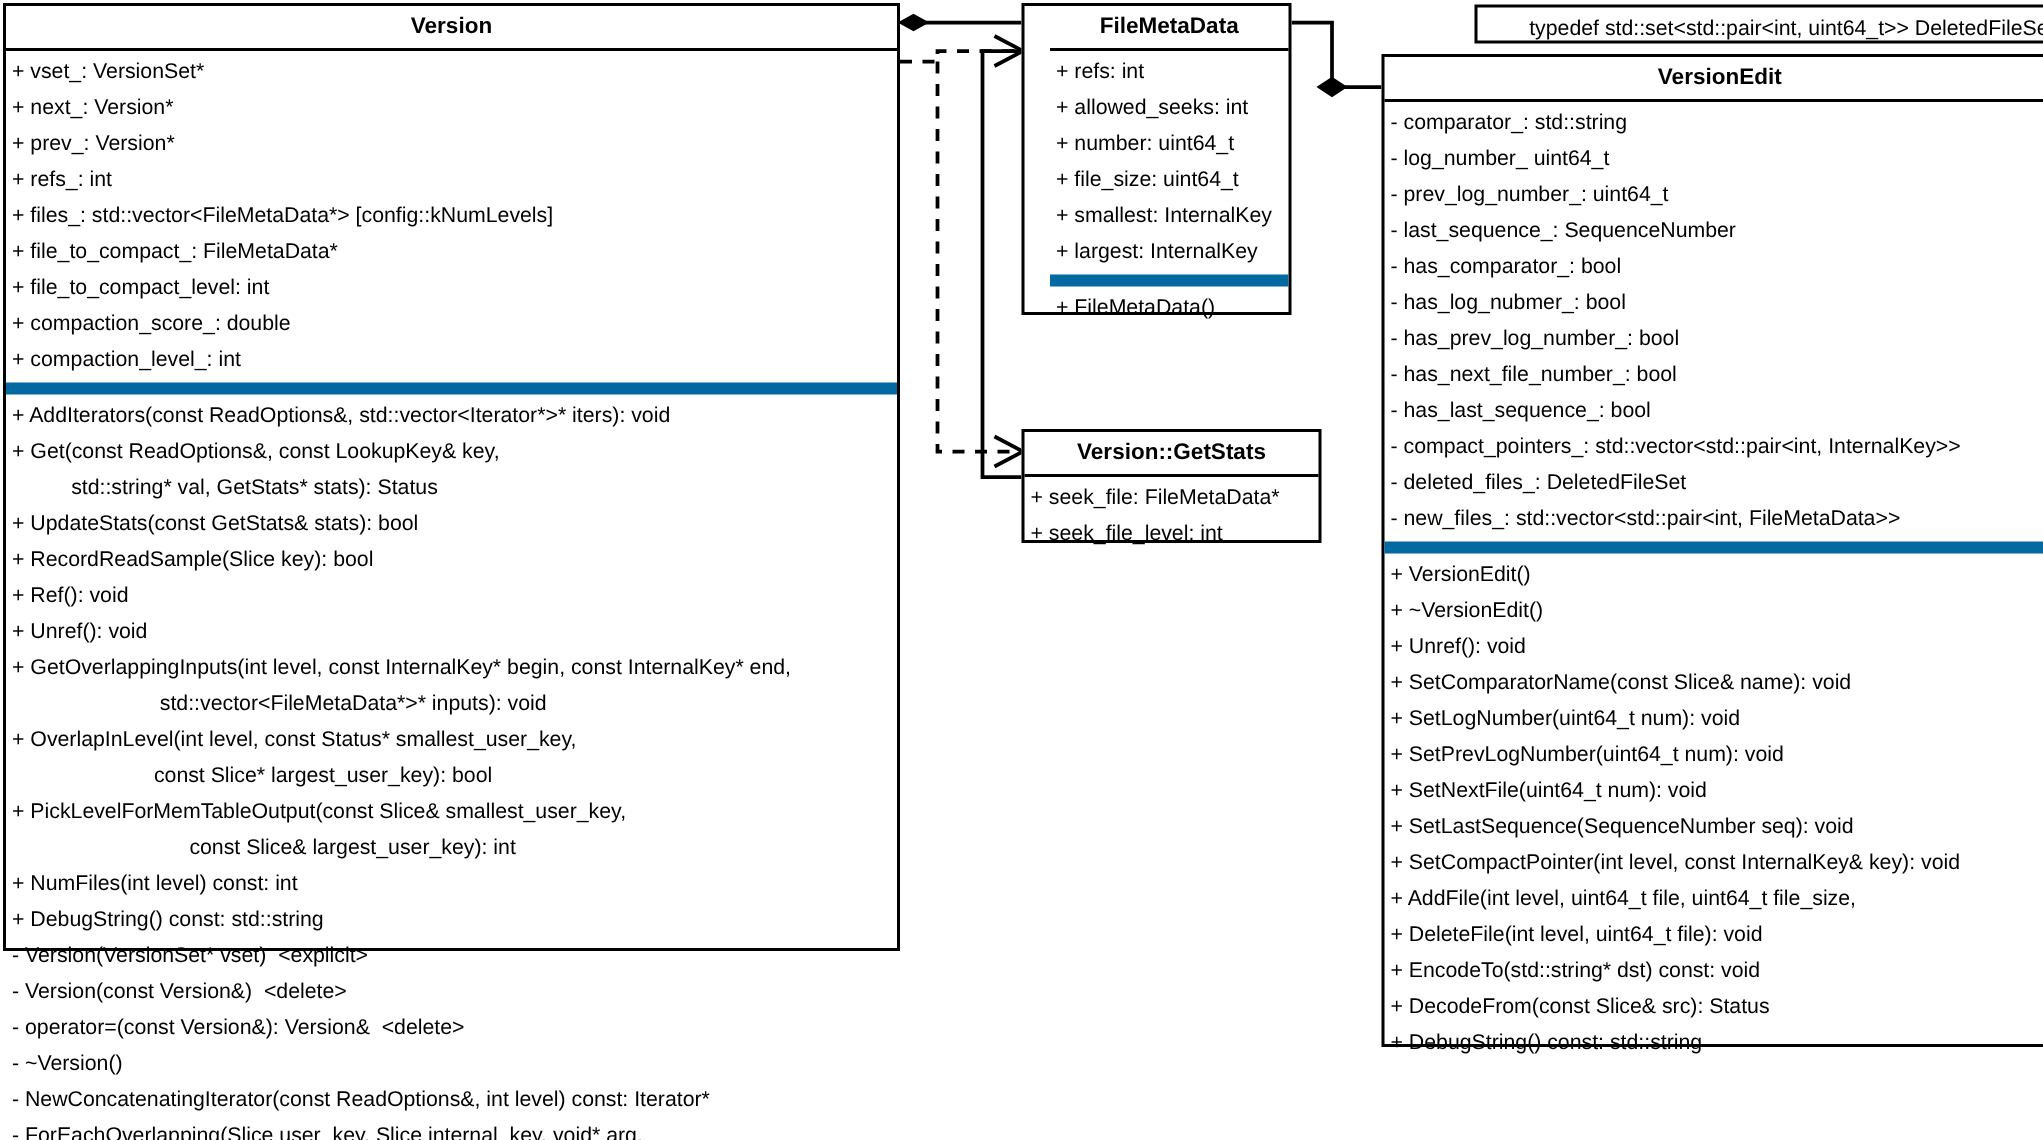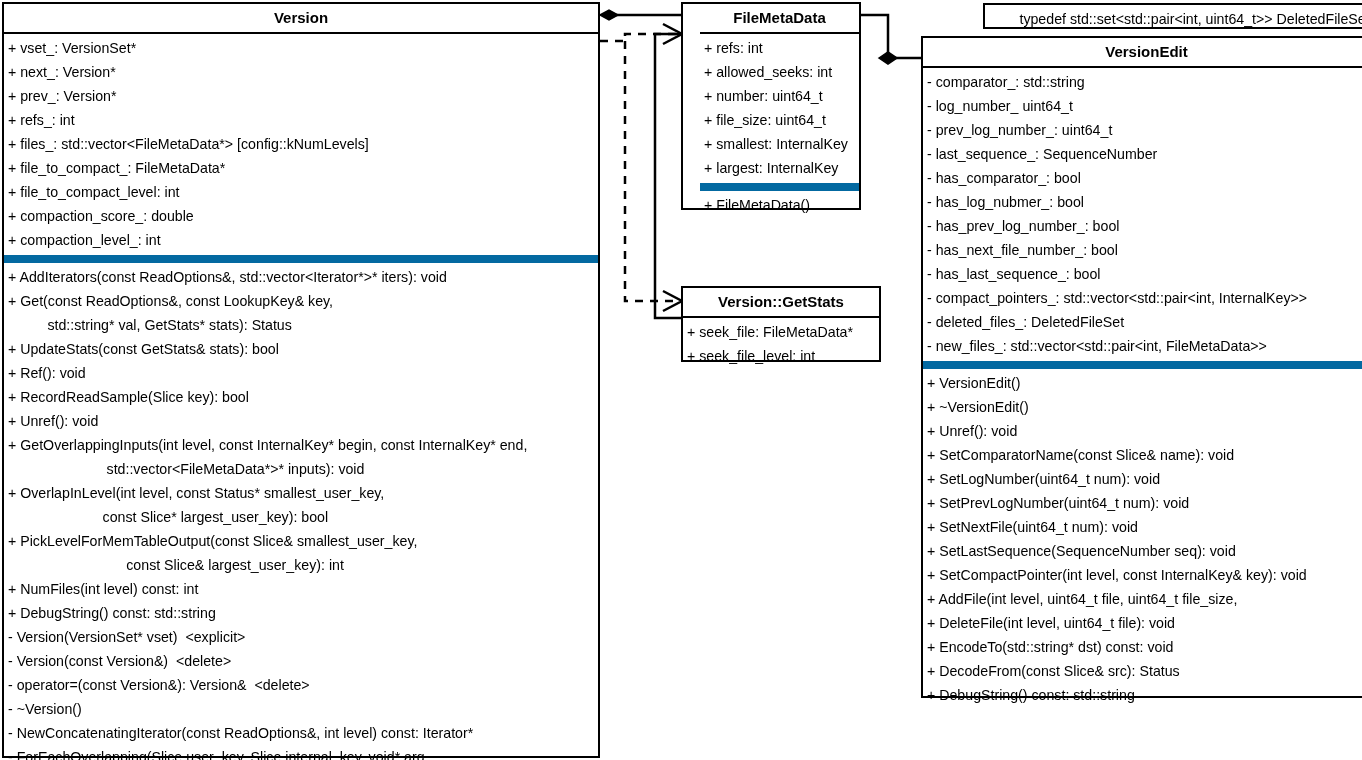--- a/index.html
+++ b/index.html
@@ -55,21 +55,21 @@
     box-sizing: border-box;
     border: 2px solid #000000;
     background: #ffffff;
     z-index: 5;
     text-align: center;
     font-size: 14.2px;
     line-height: 22px;
     white-space: nowrap;
   }
   
-  #box-version      { left: 2px;   top: 2px;   width: 598px;  height: 756px; }
+  #box-version      { left: 2px;   top: 2px;   width: 598px;  height: 632px; }
   #box-filemetadata { left: 681px; top: 2px;   width: 180px;  height: 208px; padding-left: 17px; }
   #box-getstats     { left: 681px; top: 262px; width: 200px;  height: 76px; margin-top: 24px; }
   #box-versionedit  { left: 921px; top: 36px;  width: 451px;  height: 662px; }
   #box-typedef      { left: 983px; top: 3px;   width: 427px;  height: 26px; padding-top: 3px; }
   svg { display: block; }
 </style>
 </head>
 <body>
 
 <svg id="canvas" viewBox="0 0 1362 760" width="1362" height="760" xmlns="http://www.w3.org/2000/svg">
@@ -114,22 +114,22 @@
     <div class="uml-row">+ file_to_compact_: FileMetaData*</div>
     <div class="uml-row">+ file_to_compact_level: int</div>
     <div class="uml-row">+ compaction_score_: double</div>
     <div class="uml-row">+ compaction_level_: int</div>
   </div>
   <div class="uml-section">
     <div class="uml-row">+ AddIterators(const ReadOptions&amp;, std::vector&lt;Iterator*&gt;* iters): void</div>
     <div class="uml-row">+ Get(const ReadOptions&amp;, const LookupKey&amp; key,</div>
     <div class="uml-row">          std::string* val, GetStats* stats): Status</div>
     <div class="uml-row">+ UpdateStats(const GetStats&amp; stats): bool</div>
+    <div class="uml-row">+ RecordReadSample(Slice key): bool</div>
     <div class="uml-row">+ Ref(): void</div>
-    <div class="uml-row">+ RecordReadSample(Slice key): bool</div>
     <div class="uml-row">+ Unref(): void</div>
     <div class="uml-row">+ GetOverlappingInputs(int level, const InternalKey* begin, const InternalKey* end,</div>
     <div class="uml-row">                         std::vector&lt;FileMetaData*&gt;* inputs): void</div>
     <div class="uml-row">+ OverlapInLevel(int level, const Status* smallest_user_key,</div>
     <div class="uml-row">                        const Slice* largest_user_key): bool</div>
     <div class="uml-row">+ PickLevelForMemTableOutput(const Slice&amp; smallest_user_key,</div>
     <div class="uml-row">                              const Slice&amp; largest_user_key): int</div>
     <div class="uml-row">+ NumFiles(int level) const: int</div>
     <div class="uml-row">+ DebugString() const: std::string</div>
     <div class="uml-row">- Version(VersionSet* vset)  &lt;explicit&gt;</div>

